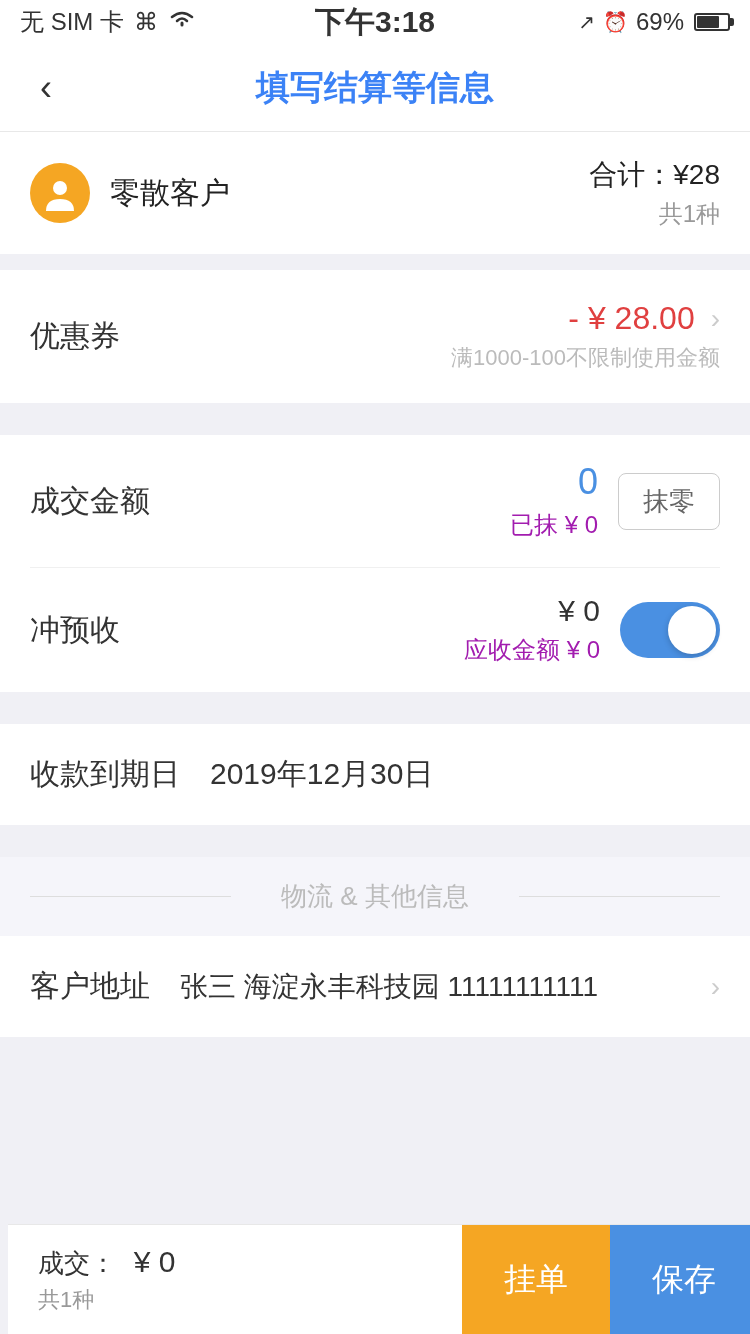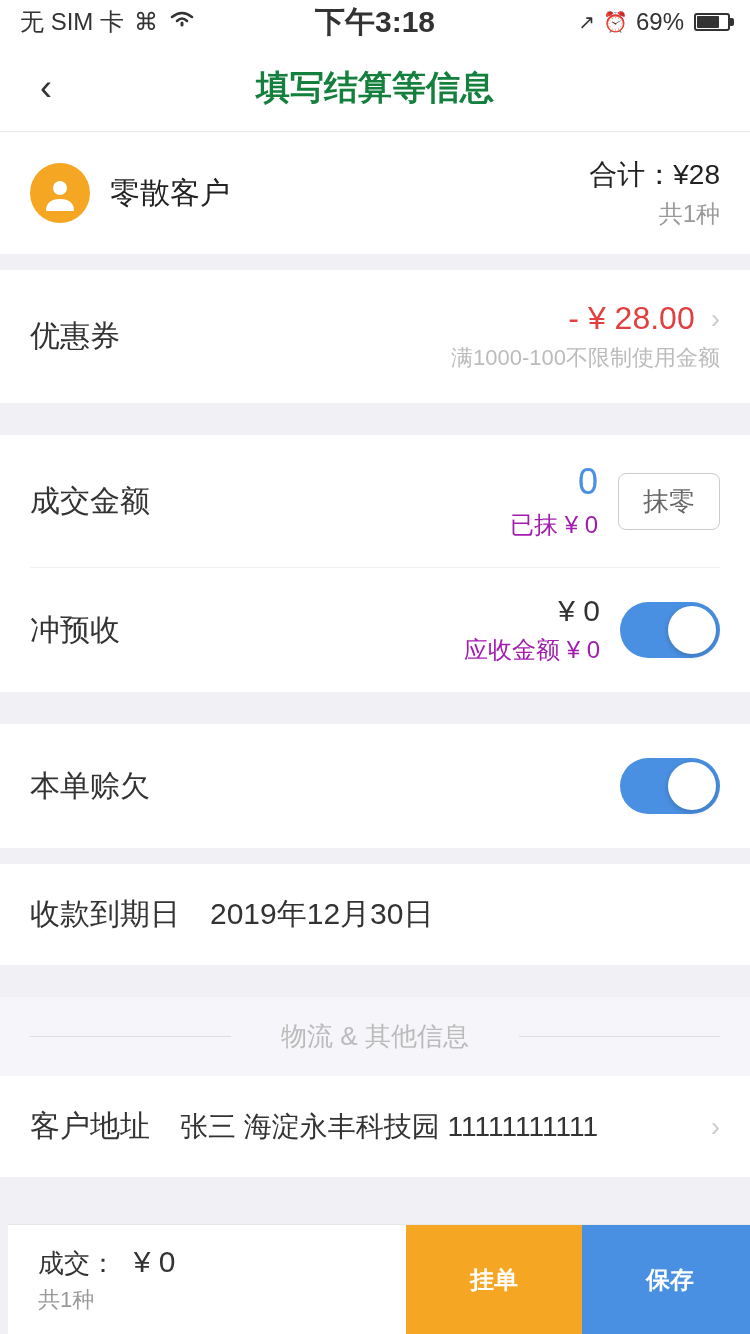--- a/index.html
+++ b/index.html
@@ -73,21 +73,21 @@
       color: #333;
       cursor: pointer;
       padding: 10px;
     }
     .nav-title {
       position: absolute;
       left: 50%;
       transform: translateX(-50%);
       font-size: 34px;
       font-weight: 600;
-      color: #15803d;
+      color: #3b82f6;
     }
 
     
     .content {
       padding-bottom: 120px;
     }
 
     
     .white-section {
       background: #f0abfc;
@@ -261,25 +261,25 @@
     }
     .bottom-info {
       flex: 1;
       padding: 0 30px;
     }
     .bottom-deal { font-size: 26px; color: #333; }
     .bottom-deal-amount { font-size: 30px; color: #333; margin-left: 10px; }
     .bottom-count { font-size: 22px; color: #999; margin-top: 4px; }
     .bottom-btn {
       height: 110px;
-      width: 176px;
+      width: 148px;
       border: none;
-      font-size: 24px;
+      font-size: 32px;
       color: #fff;
-      font-weight: 700;
+      font-weight: 400;
       cursor: pointer;
       display: flex;
       align-items: center;
       justify-content: center;
     }
     .btn-hold { background: #f5a623; }
     .btn-save { background: #4a90e2; }
 
     .coupon-right-col { display: flex; flex-direction: column; align-items: flex-end; }
   </style>
@@ -371,28 +371,20 @@
         </div>
         <div class="toggle">
           <div class="toggle-knob"></div>
         </div>
       </div>
     </div>
   </div>
 
   <div class="divider"></div>
 
-  <div class="debt-section">
-    <div class="debt-row">
-      <span class="debt-label">本单赊欠</span>
-      <div class="toggle">
-        <div class="toggle-knob"></div>
-      </div>
-    </div>
-  </div>
 
   <div class="duedate-section white-section">
     <div class="duedate-row">
       <span class="duedate-label">收款到期日</span>
       <span class="duedate-value">2019年12月30日</span>
     </div>
   </div>
 
   <div class="divider"></div>
 

